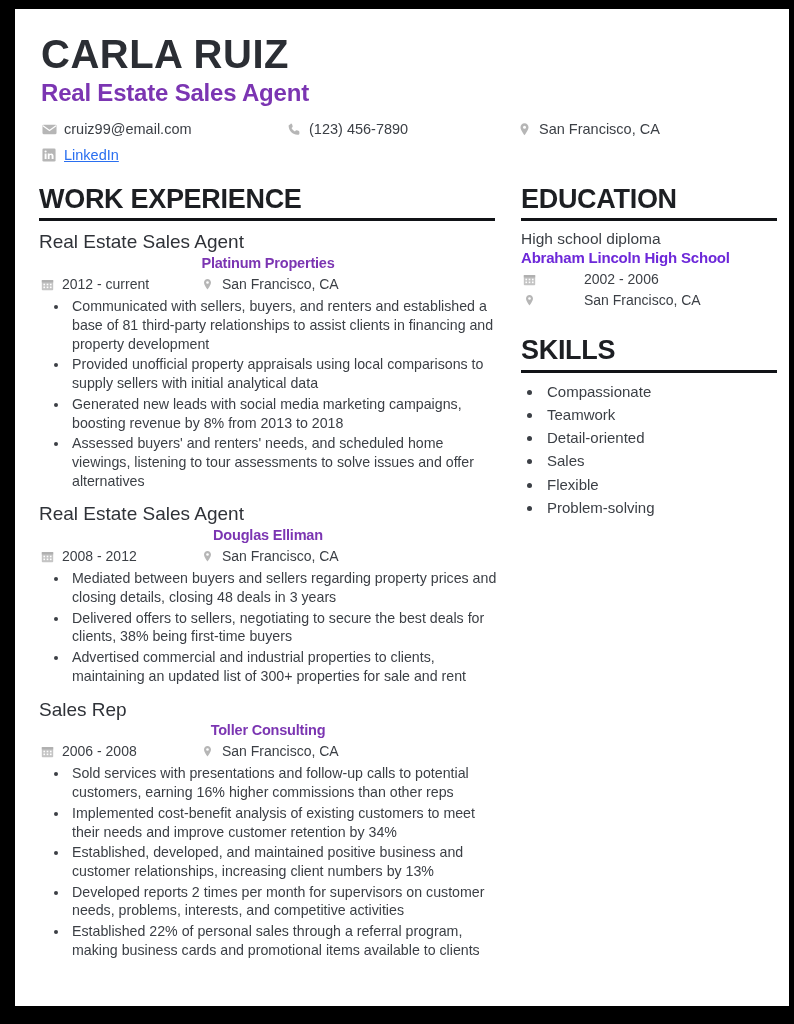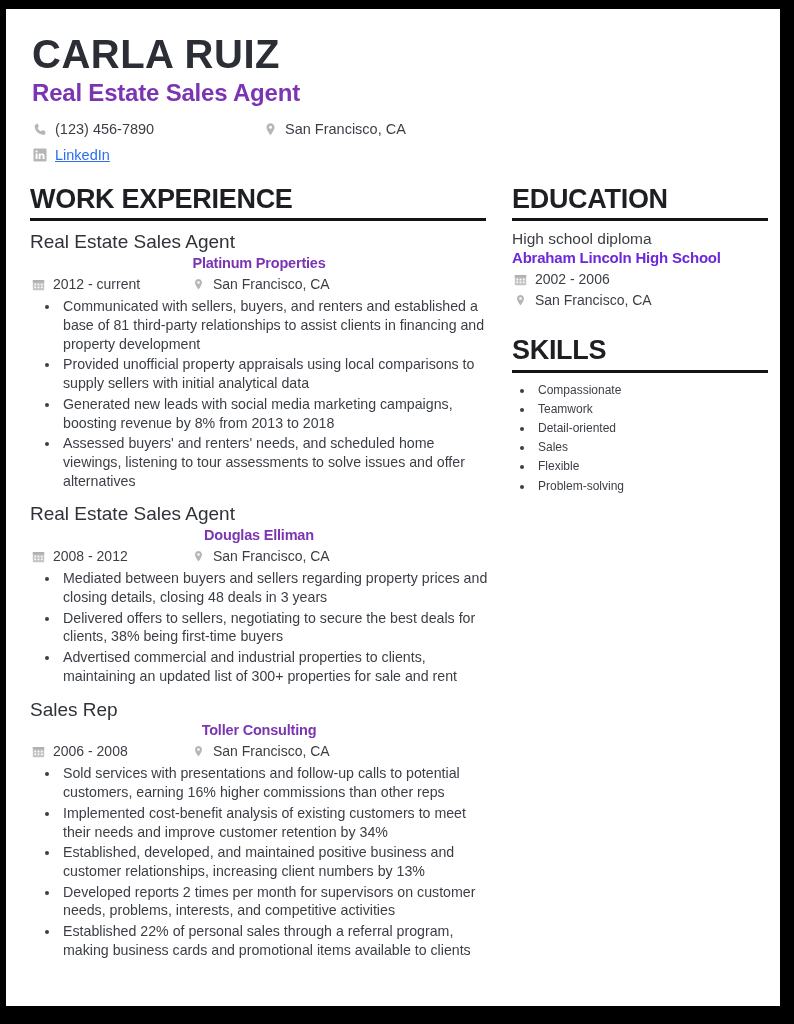--- a/index.html
+++ b/index.html
@@ -8,21 +8,21 @@
     background: #000000;
   }
   body {
     width: 794px;
     height: 1024px;
     overflow: hidden;
     font-family: "Liberation Sans", sans-serif;
   }
   .page {
     position: absolute;
-    left: 6px;
+    left: 15px;
     top: 9px;
     width: 774px;
     height: 997px;
     background: #ffffff;
     box-sizing: border-box;
     padding: 18px 24px 0 24px;
     overflow: hidden;
   }
 
   
@@ -146,46 +146,55 @@
     color: #3b3f45;
     margin-bottom: 1px;
   }
   .edu-school {
     font-size: 15px;
     font-weight: bold;
     color: #6d28d9;
     margin-bottom: 3px;
     letter-spacing: -0.2px;
   }
-  .edu-meta { display: flex; align-items: center; height: 20px; margin-bottom: 1px; }
+  .edu-meta { display: flex; align-items: center; height: 20px; margin-bottom: 1px; gap: 40px; }
 
   
   .skills-head { margin-top: 26px; }
   .skills-list {
     margin: 0;
     padding-left: 22px;
   }
   .skills-list li {
-    font-size: 12px;
+    font-size: 15px;
     color: #3b3f45;
     line-height: 1.35;
     margin-bottom: 3px;
     padding-left: 4px;
   }
 </style>
 </head>
 <body>
 
 <div class="page">
 
   <div>
     <div class="hdr-name">CARLA RUIZ</div>
     <div class="hdr-title">Real Estate Sales Agent</div>
 
     <div class="contact-row">
+      <span class="contact-item c-email">
+        <span class="ico">
+          <svg width="15" height="15" viewBox="0 0 16 16">
+              <rect x="0.5" y="3" width="15" height="10" rx="1.2" fill="#b6b6b6"></rect>
+              <path d="M1 4 L8 9 L15 4" stroke="#ffffff" stroke-width="1.4" fill="none"></path>
+            </svg>
+        </span>
+        <span>cruiz99@email.com</span>
+      </span>
       <span class="contact-item c-phone">
         <span class="ico">
           <svg width="15" height="15" viewBox="0 0 16 16">
               <path d="M4.2 1.6c.6 0 1.1.4 1.3 1l.5 1.7c.2.6 0 1.2-.5 1.5l-.7.5c.8 1.6 2.1 2.9 3.7 3.7l.5-.7c.4-.5 1-.7 1.5-.5l1.7.5c.6.2 1 .7 1 1.3v1.6c0 .8-.7 1.5-1.5 1.4C6.3 13.9 2.1 9.7 1.7 4.3 1.6 3.5 2.3 2.8 3.1 2.8z" fill="#b6b6b6"></path>
             </svg>
         </span>
         <span>(123) 456-7890</span>
       </span>
       <span class="contact-item c-loc">
         <span class="ico">

